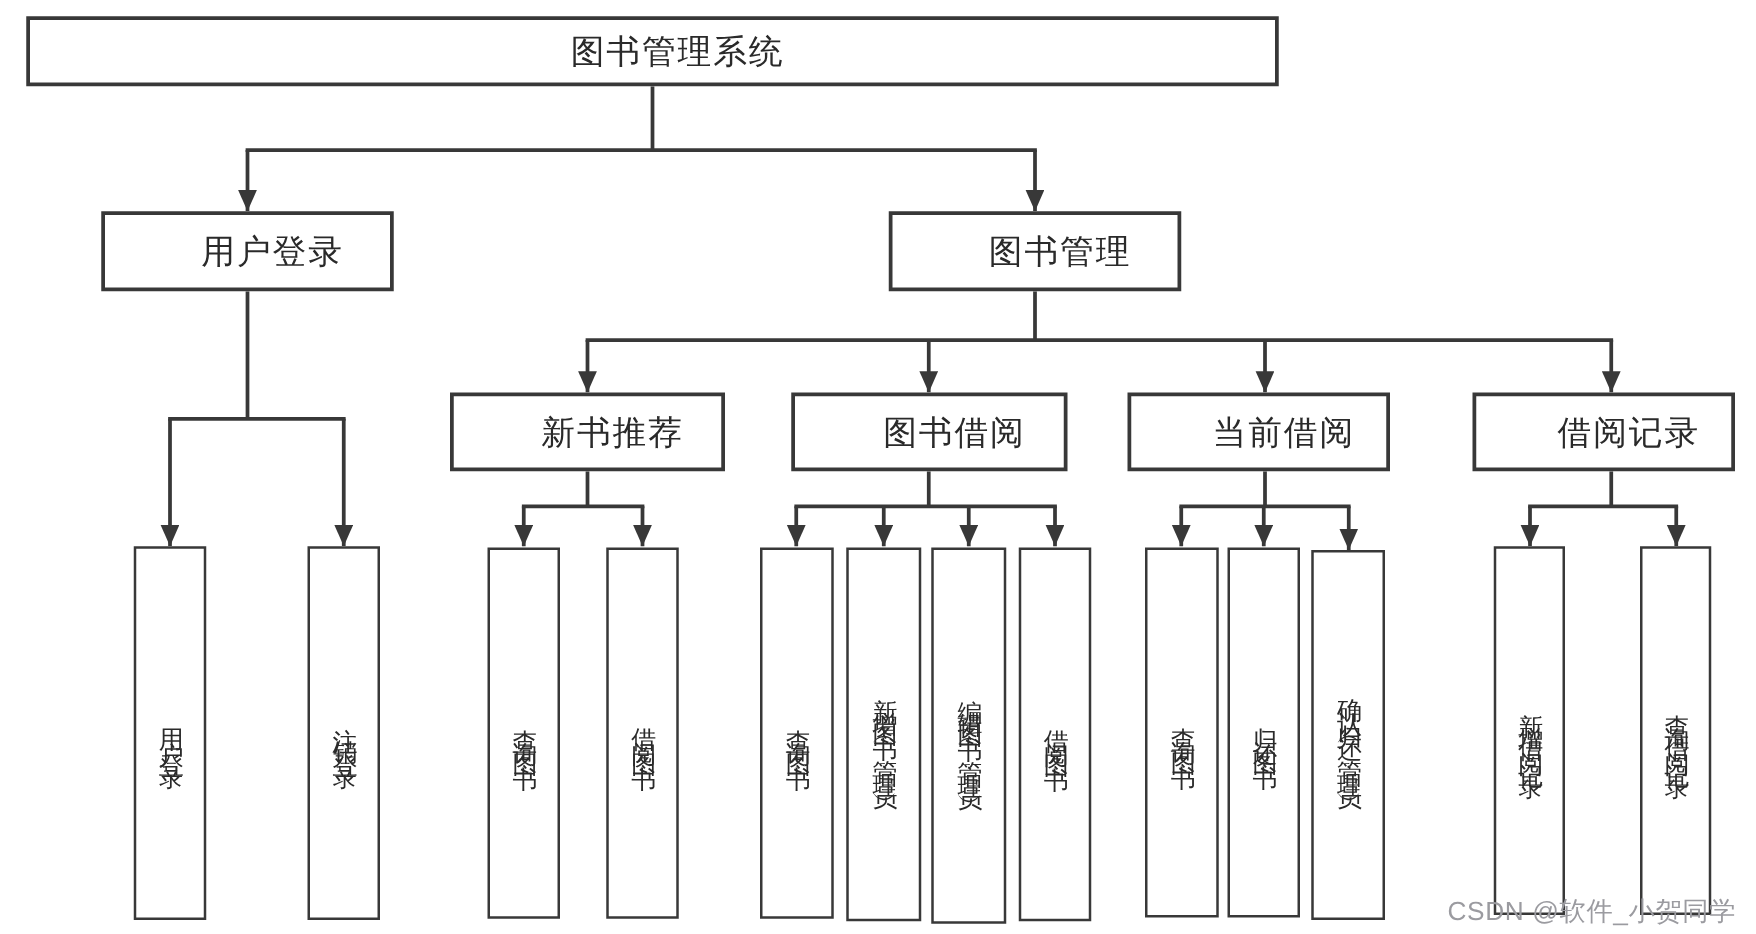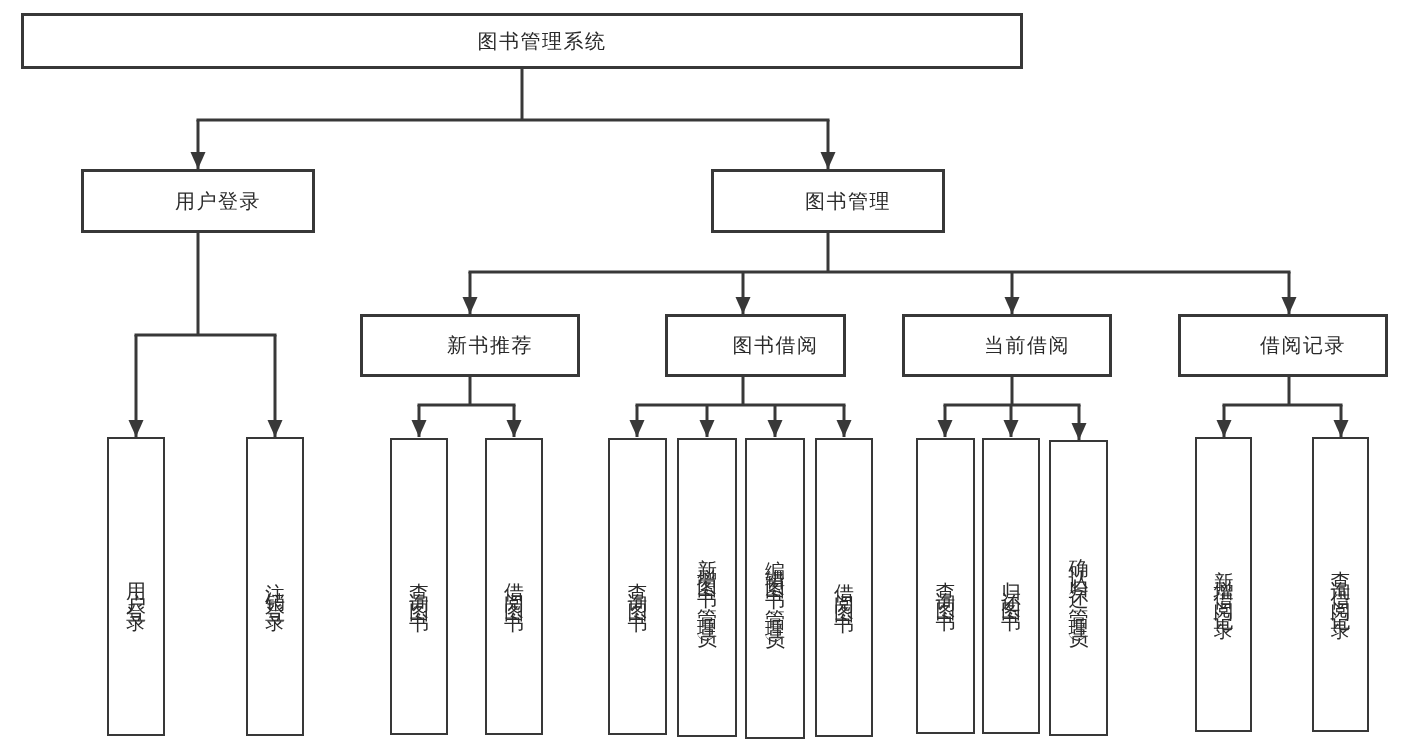--- a/index.html
+++ b/index.html
@@ -36,21 +36,21 @@
     position:absolute;
     background:#fff;
     border:3px solid var(--border);
     box-sizing:border-box;
     display:flex;
     align-items:center;
     justify-content:center;
     z-index:2;
   }
   .hbox{
-    font-size:20px;
+    font-size:27px;
     letter-spacing:1.5px;
     color:var(--text);
     padding-left:40px;
   }
   .vbox{
     border-width:2.5px;
   }
   .vbox .vlabel{
     writing-mode:vertical-rl;
     text-orientation:mixed;
@@ -145,21 +145,21 @@
   <div class="box hbox" style="left:81px;top:169px;width:234px;height:64px;">
     <span>用户登录</span>
   </div>
   <div class="box hbox" style="left:711px;top:169px;width:234px;height:64px;">
     <span>图书管理</span>
   </div>
 
   <div class="box hbox" style="left:360px;top:314px;width:220px;height:63px;">
     <span>新书推荐</span>
   </div>
-  <div class="box hbox" style="left:633px;top:314px;width:181px;height:63px;margin-left:32px;">
+  <div class="box hbox" style="left:633px;top:314px;width:221px;height:63px;">
     <span>图书借阅</span>
   </div>
   <div class="box hbox" style="left:902px;top:314px;width:210px;height:63px;">
     <span>当前借阅</span>
   </div>
   <div class="box hbox" style="left:1178px;top:314px;width:210px;height:63px;">
     <span>借阅记录</span>
   </div>
 
   <div class="box vbox" style="left:107px;top:437px;width:58px;height:299px;">
@@ -199,14 +199,15 @@
     <span class="vlabel">确认归还（管理员）</span>
   </div>
 
   <div class="box vbox" style="left:1195px;top:437px;width:57px;height:295px;">
     <span class="vlabel">新增借阅记录</span>
   </div>
   <div class="box vbox" style="left:1312px;top:437px;width:57px;height:295px;">
     <span class="vlabel">查询借阅记录</span>
   </div>
 
+  <div class="watermark">CSDN @软件_小贺同学</div>
 
 </div>
 
 </body></html>

